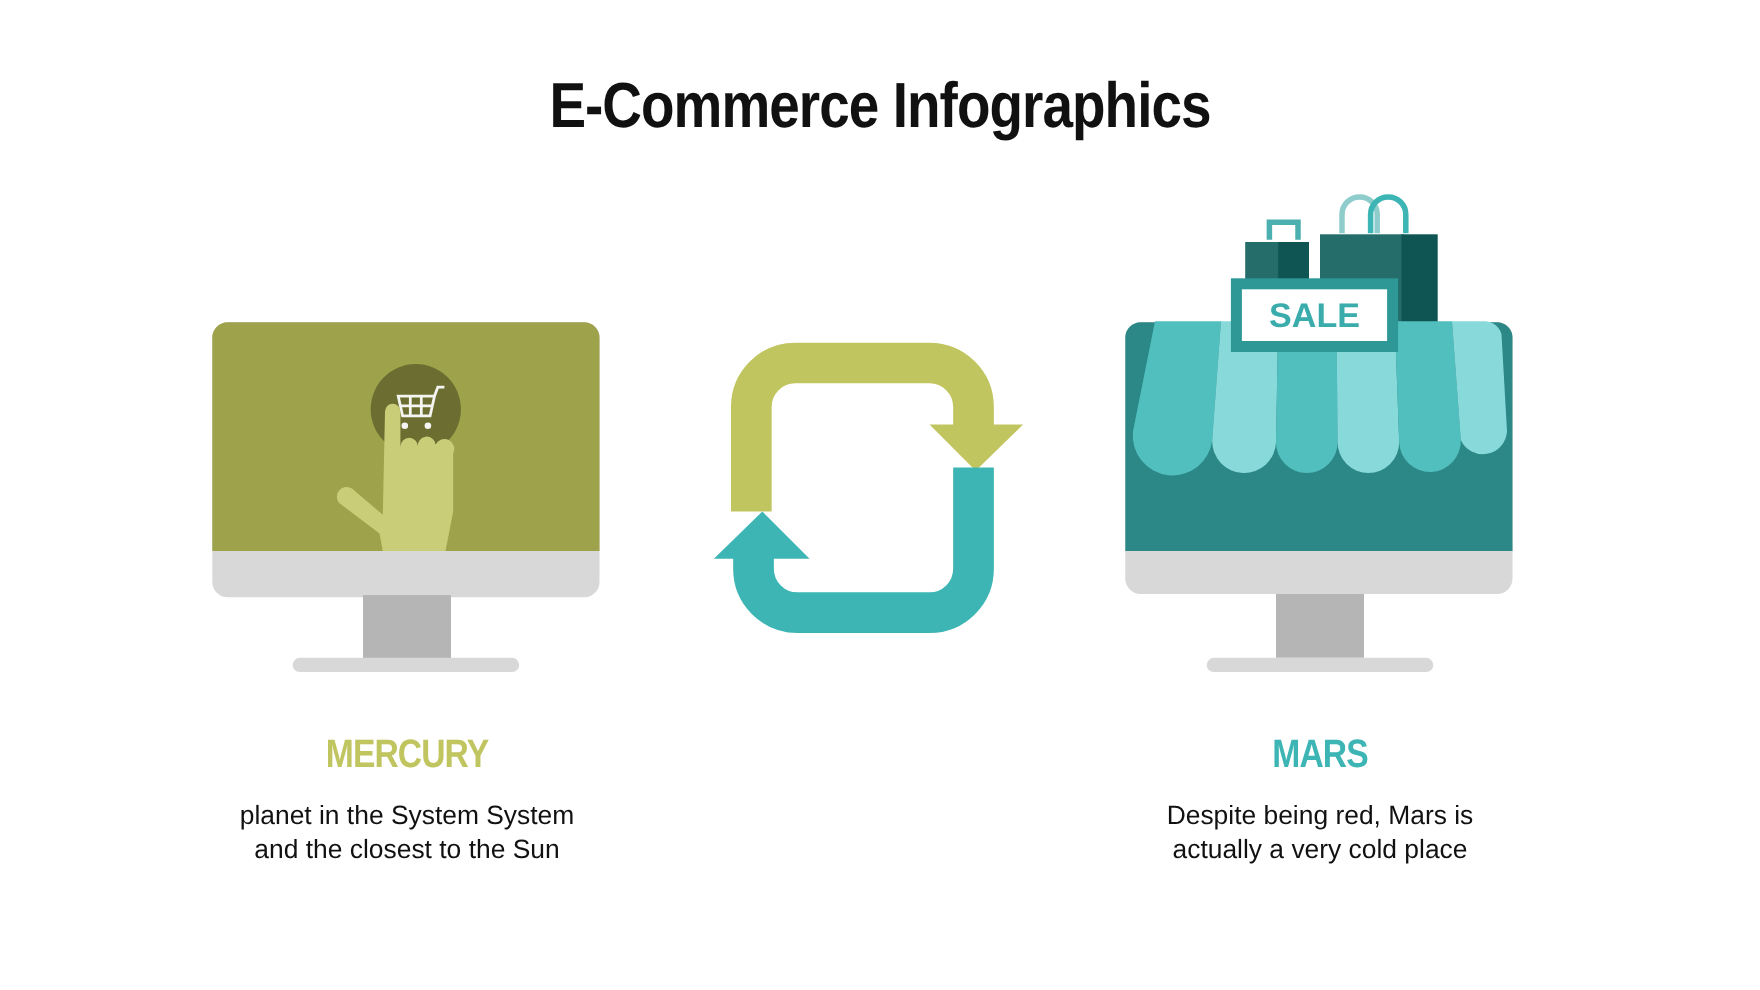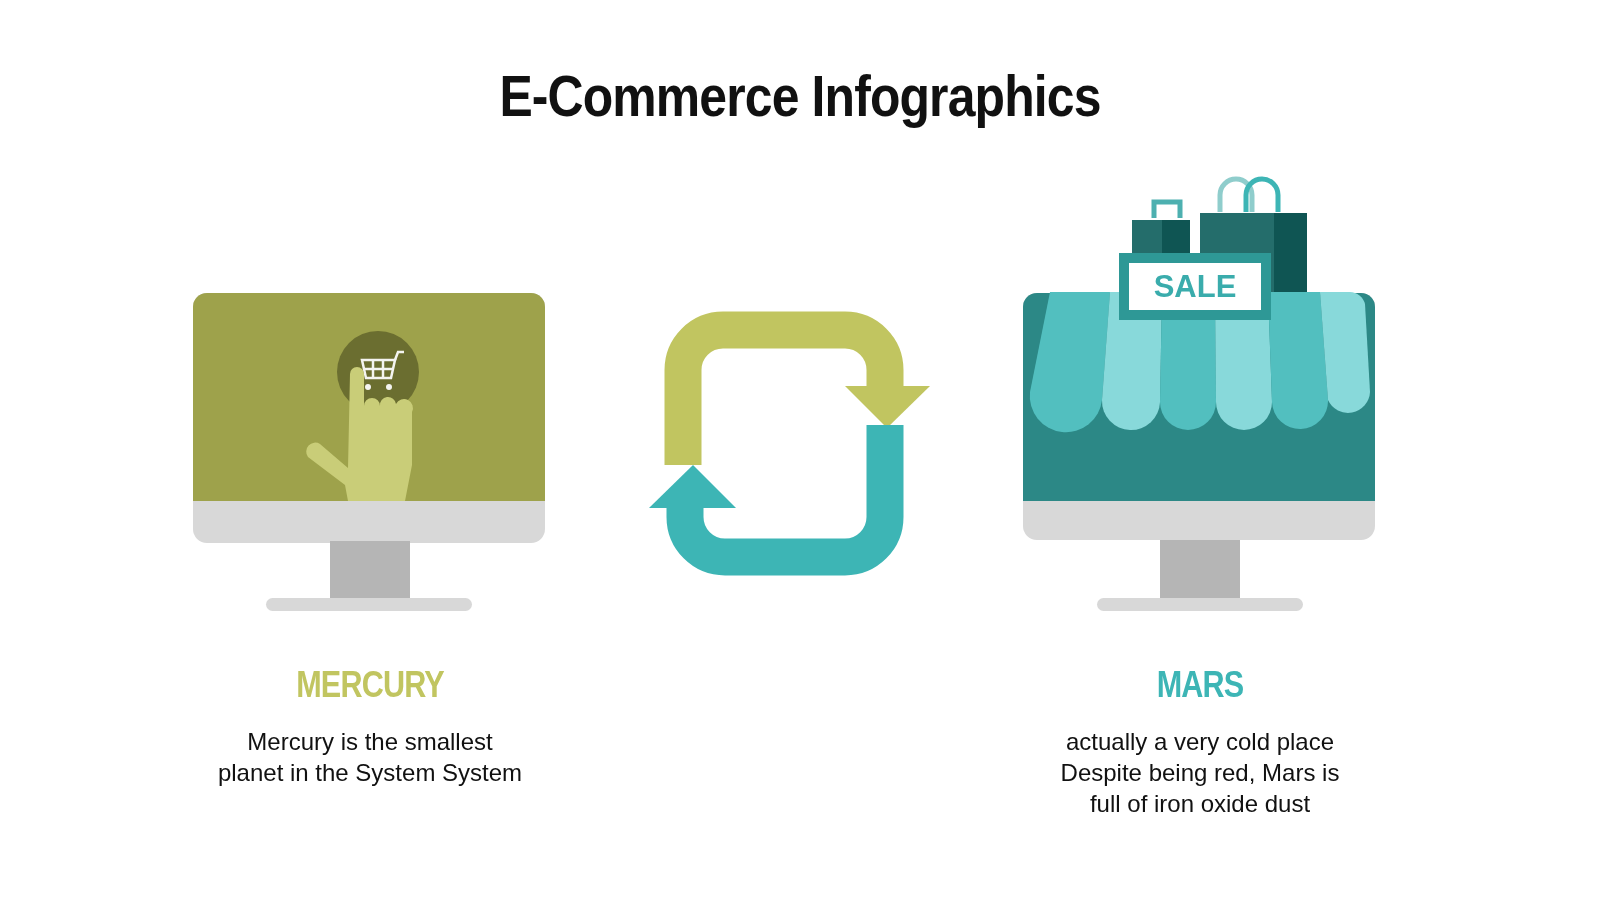--- a/index.html
+++ b/index.html
@@ -63,22 +63,21 @@
 
   <rect x="99" y="83" width="152" height="67" fill="#2e9896"></rect>
   <rect x="109" y="93" width="132" height="47" fill="#ffffff"></rect>
   <text x="175" y="127" text-anchor="middle" font-family="Liberation Sans, sans-serif" font-weight="bold" font-size="31" fill="#3aacac">SALE</text>
   <rect x="140" y="370" width="80" height="58" fill="#b5b5b5"></rect>
   <rect x="77" y="428" width="206" height="13" rx="6.5" fill="#d8d8d8"></rect>
 </svg>
 
 <div class="heading" style="left:170px;top:664px;color:#c1c560;">MERCURY</div>
 <div class="desc" style="left:170px;top:726px;">
-  <div>Mercury is the smallest</div>
   <div>planet in the System System</div>
+  <div>and the closest to the Sun</div>
 </div>
 
 <div class="heading" style="left:1000px;top:664px;color:#3db5b5;">MARS</div>
 <div class="desc" style="left:1000px;top:726px;">
+  <div>Despite being red, Mars is</div>
   <div>actually a very cold place</div>
-  <div>Despite being red, Mars is</div>
-  <div>full of iron oxide dust</div>
 </div>
 
 </body></html>

